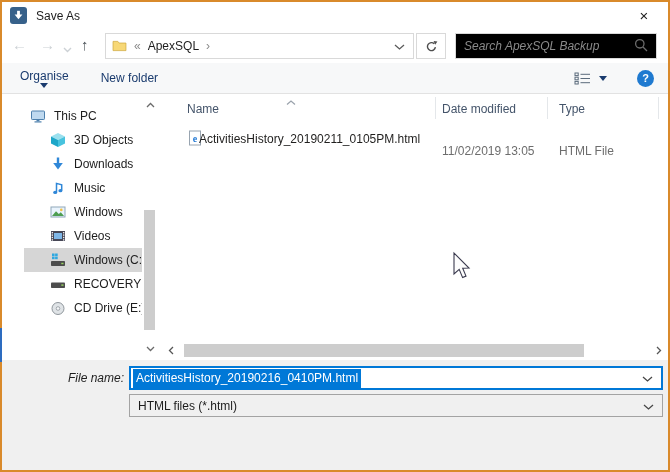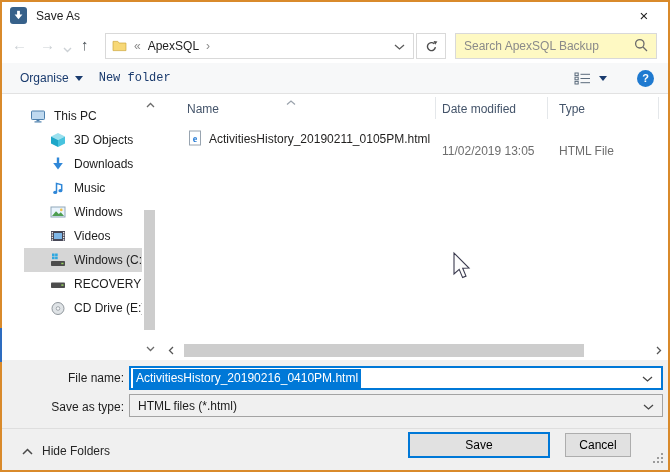--- a/index.html
+++ b/index.html
@@ -18,29 +18,29 @@
   
   .navbar { position:absolute; left:2px; top:29px; right:2px; height:34px; background:#fff; }
   .nav-glyph { position:absolute; top:6px; font-size:15px; line-height:20px; }
   .disabled-g { color:#ccd1d5; }
   .enabled-g { color:#4f565c; }
   .addressbar { position:absolute; left:103px; top:4px; width:309px; height:26px; border:1px solid #d9d9d9; background:#fff; display:flex; align-items:center; padding:0 8px 0 6px; gap:7px; }
   .crumb-sep { color:#8a8a8a; }
   .crumb { color:#1d1d1d; white-space:nowrap; }
   .addr-chev { margin-left:auto; }
   .refresh-btn { position:absolute; left:414px; top:4px; width:30px; height:26px; border:1px solid #d9d9d9; background:#fff; display:flex; align-items:center; justify-content:center; }
-  .searchbox { position:absolute; left:453px; top:4px; width:202px; height:26px; border:1px solid #d9d9d9; background:#fef9c3; display:flex; align-items:center; padding:0 8px; }
+  .searchbox { position:absolute; left:453px; top:4px; width:202px; height:26px; border:1px solid #d9d9d9; background:#000000; display:flex; align-items:center; padding:0 8px;font-style:italic; }
   .search-ph { color:#8a8a8a; white-space:nowrap; }
   .search-mag { margin-left:auto; }
 
   
   .toolbar { position:absolute; left:2px; top:63px; right:2px; height:31px; background:#f7f8f9; border-bottom:1px solid #e2e2e2; display:flex; align-items:center; color:#1a3b6e; }
-  .tb-item { display:flex; align-items:center; gap:6px; cursor:default; }
+  .tb-item { display:flex; align-items:center; gap:0; cursor:default;flex-direction:column; }
   .tb-organise { margin-left:18px; }
-  .tb-newfolder { margin-left:16px;font-family:Liberation Mono, monospace; }
+  .tb-newfolder { margin-left:32px; }
   .tb-right { margin-left:auto; display:flex; align-items:center; gap:8px; padding-right:14px; }
   .help-circle { width:17px; height:17px; border-radius:50%; background:#1f7ad0; color:#fff; font-weight:bold; font-size:11px; display:flex; align-items:center; justify-content:center; margin-left:22px; }
 
   
   .main { position:absolute; left:2px; top:94px; right:2px; height:266px; background:#fff; overflow:hidden; }
   .sidebar { position:absolute; left:0; top:0; width:140px; height:100%; overflow:hidden; }
   .side-items { position:absolute; top:10px; left:0; right:0; }
   .side-item { display:flex; align-items:center; height:24px; gap:8px; margin-left:22px; padding-left:26px; cursor:default; white-space:nowrap; }
   .side-item.root { padding-left:6px; }
   .side-item.selected { background:#d6d6d6; }
@@ -50,32 +50,32 @@
   .ss-arrow { position:absolute; left:0; width:16px; height:14px; display:flex; align-items:center; justify-content:center; }
   .ss-up { top:0; } .ss-down { bottom:0; }
   .ss-thumb { position:absolute; left:2px; top:112px; width:11px; height:120px; background:#cdcdcd; }
 
   .filelist { position:absolute; left:156px; top:0; right:0; height:100%; }
   .col-div { position:absolute; top:3px; height:22px; width:1px; background:#e4e7ea; }
   .hdr { position:absolute; top:8px; color:#44546a; white-space:nowrap; cursor:default; }
   .sort-chev { position:absolute; left:128px; top:0px; }
   .file-row { position:absolute; left:0; top:32px; right:14px; height:24px; }
   .file-row .fr-icon { position:absolute; left:29px; top:4px; }
-  .fr-name { position:absolute; left:51px; top:6px; color:#201f1e; white-space:nowrap; }
+  .fr-name { position:absolute; left:41px; top:6px; color:#201f1e; white-space:nowrap; }
   .fr-date, .fr-type { position:absolute; top:6px; color:#6d6d6d; white-space:nowrap;margin-top:12px; }
   .fr-date { left:284px; } .fr-type { left:401px; }
 
   .hscroll { position:absolute; left:6px; right:2px; bottom:2px; height:15px; }
   .hs-arrow { position:absolute; top:0; width:14px; height:15px; display:flex; align-items:center; justify-content:center; }
   .hs-left { left:0; } .hs-right { right:0; }
   .hs-thumb { position:absolute; left:20px; top:1px; width:400px; height:13px; background:#cdcdcd; }
 
   
   .fields { position:absolute; left:2px; top:360px; right:2px; height:68px; background:#f0f0f0; }
-  .f-label { position:absolute; left:0; width:122px; text-align:right; color:#1d1d1d; white-space:nowrap; }
+  .f-label { position:absolute; left:0; width:122px; text-align:right; color:#1d1d1d; white-space:nowrap;font-style:italic; }
   .lbl-1 { top:11px; } .lbl-2 { top:40px; }
   .filename-box { position:absolute; left:127px; top:6px; right:5px; height:24px; background:#fff; border:2px solid #0078d7; display:flex; align-items:center; padding:0 24px 0 2px; }
   .sel-text { background:#0078d7; color:#fff; padding:2px 3px 3px 3px; white-space:nowrap; overflow:hidden; }
   .box-chev { position:absolute; right:8px; top:50%; transform:translateY(-50%); }
   .savetype-box { position:absolute; left:127px; top:34px; right:5px; height:23px; background:#f0f0f0; border:1px solid #a3a3a3; display:flex; align-items:center; padding:0 24px 0 8px; color:#1d1d1d; }
 
   
   .footer { position:absolute; left:2px; top:428px; right:2px; bottom:2px; background:#f0f0f0; border-top:1px solid #dedede; }
   .hide-folders { position:absolute; left:20px; top:10px; height:24px; display:flex; align-items:center; gap:9px; color:#262626; cursor:default; }
   .save-btn { position:absolute; left:406px; top:3px; width:142px; height:26px; background:#e1e1e1; border:2px solid #0078d7; color:#000; display:flex; align-items:center; justify-content:center; cursor:default; }
@@ -316,53 +316,30 @@
   <div class="fields">
     <span class="f-label lbl-1">File name:</span>
     <div class="filename-box">
       <span class="sel-text">ActivitiesHistory_20190216_0410PM.html</span>
       <span class="box-chev">
         <svg width="11" height="6" viewBox="0 0 11 6">
             <polyline points="1,1 5.5,5 10,1" fill="none" stroke="#464646" stroke-width="1.3"></polyline>
           </svg>
       </span>
     </div>
-    <span class="f-label lbl-2">Save as type:</span>
     <div class="savetype-box">
       <span>HTML files (*.html)</span>
       <span class="box-chev">
         <svg width="11" height="6" viewBox="0 0 11 6">
             <polyline points="1,1 5.5,5 10,1" fill="none" stroke="#464646" stroke-width="1.3"></polyline>
           </svg>
       </span>
     </div>
   </div>
 
-  <div class="footer">
-    <div class="hide-folders">
-      <svg width="11" height="7" viewBox="0 0 11 7">
-          <polyline points="1,6 5.5,1.5 10,6" fill="none" stroke="#4a4a4a" stroke-width="1.5"></polyline>
-        </svg>
-      <span>Hide Folders</span>
-    </div>
-    <div class="save-btn">Save</div>
-    <div class="cancel-btn">Cancel</div>
-    <span class="resize-grip">
-      <svg width="11" height="11" viewBox="0 0 11 11">
-          <g fill="#9b9b9b">
-            <rect x="8" y="0" width="2" height="2"></rect>
-            <rect x="8" y="4" width="2" height="2"></rect>
-            <rect x="4" y="4" width="2" height="2"></rect>
-            <rect x="8" y="8" width="2" height="2"></rect>
-            <rect x="4" y="8" width="2" height="2"></rect>
-            <rect x="0" y="8" width="2" height="2"></rect>
-          </g>
-        </svg>
-    </span>
-  </div>
 
   <span class="cursor">
     <svg width="22" height="30" viewBox="0 0 22 30">
       <path d="M4 2 L4 23 L9.2 18.4 L12.6 26.6 L16 25.1 L12.7 17.2 L19 17 Z" fill="#fdfdfd" stroke="#3b3b4f" stroke-width="1.1"></path>
     </svg>
   </span>
 
   <div class="edge-frag"></div>
   <div class="frame"></div>
 </div>

